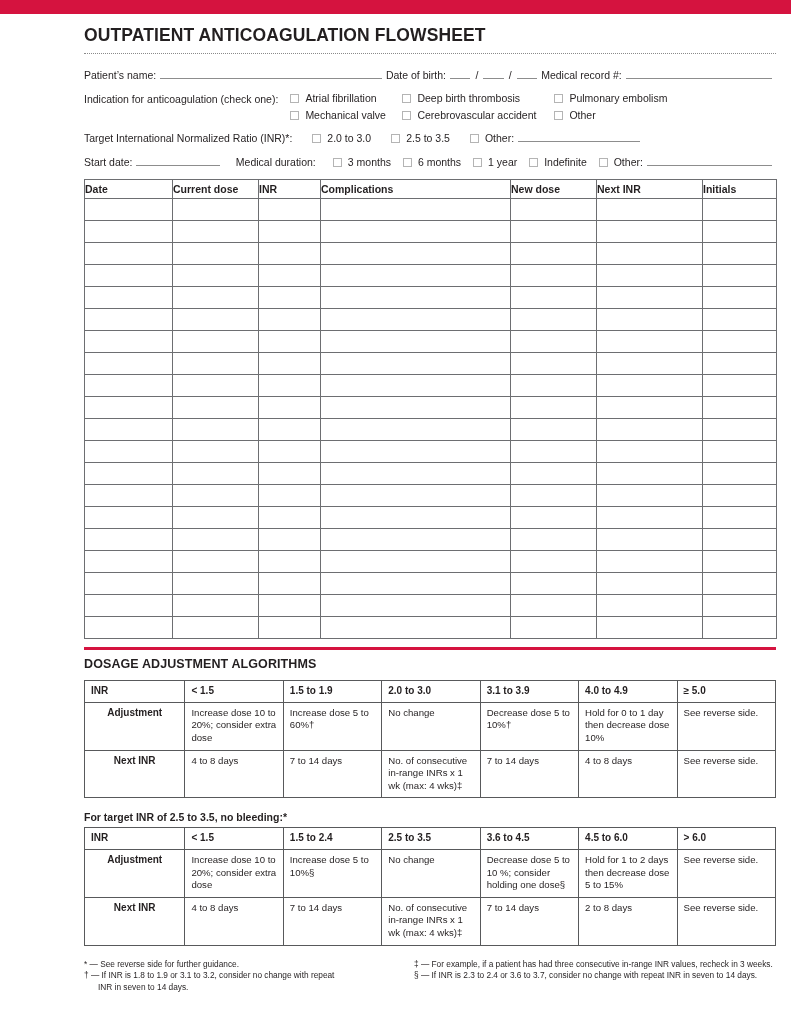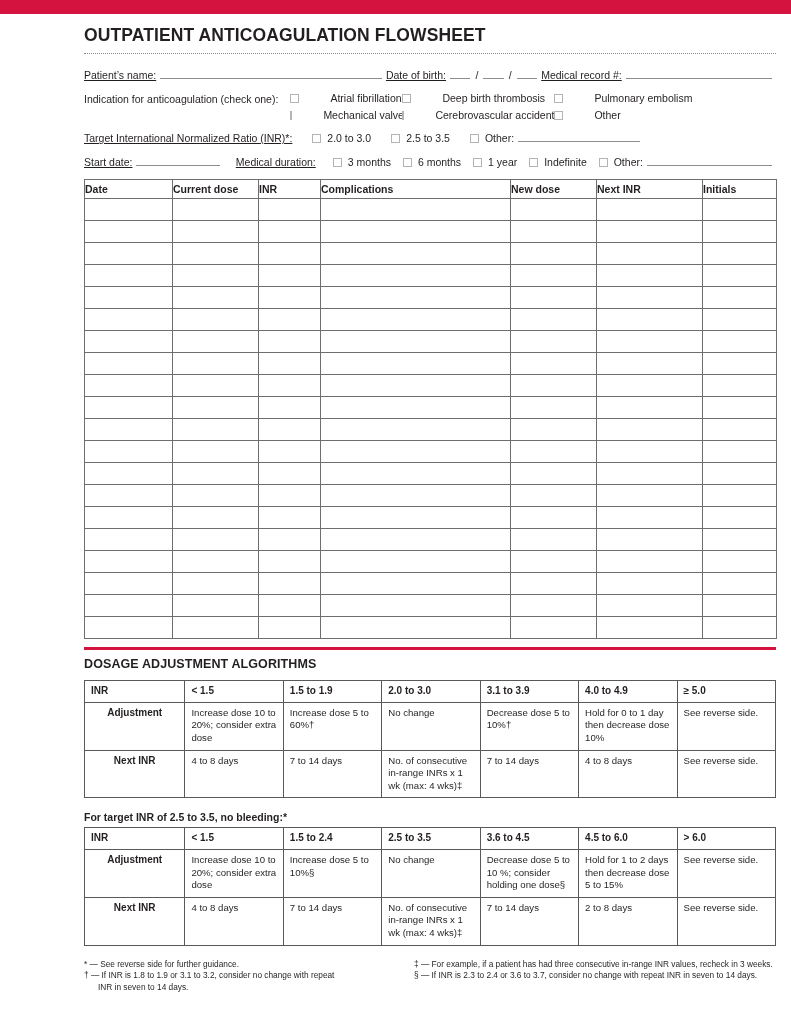--- a/index.html
+++ b/index.html
@@ -40,21 +40,21 @@
 
   
   .pt-row {
     font-size: 10.5px;
     line-height: 15px;
     white-space: nowrap;
     margin-bottom: 9px;
     display: flex;
     align-items: baseline;
   }
-  .lbl { color: #231f20; text-decoration: underline; }
+  .lbl { color: #231f20; }
   .rule {
     display: inline-block;
     border-bottom: 0.9px solid #8d8d8d;
     height: 10px;
     margin: 0 4px;
   }
   .rule.w-name   { width: 282px; }
   .rule.w-dob    { width: 26px; }
   .rule.w-mrn    { width: 186px; }
   .rule.w-other1 { width: 122px; }
@@ -78,21 +78,21 @@
     font-size: 10.5px;
     margin-bottom: 10px;
   }
   .indication-label { padding-top: 1px; white-space: nowrap; }
   .ind-grid {
     display: grid;
     grid-template-columns: 112px 152px auto;
     grid-row-gap: 5px;
     margin-left: 12px;
   }
-  .ind-cell { display: flex; align-items: baseline; white-space: nowrap; gap: 25px; }
+  .ind-cell { display: flex; align-items: baseline; white-space: nowrap; }
 
   .opt { display: inline-flex; align-items: baseline; white-space: nowrap; }
   .opt .cb { margin-left: 0; }
   .gap-20 { display:inline-block; width: 20px; }
   .gap-14 { display:inline-block; width: 14px; }
 
   
   table.flowsheet {
     border-collapse: collapse;
     width: 692px;

